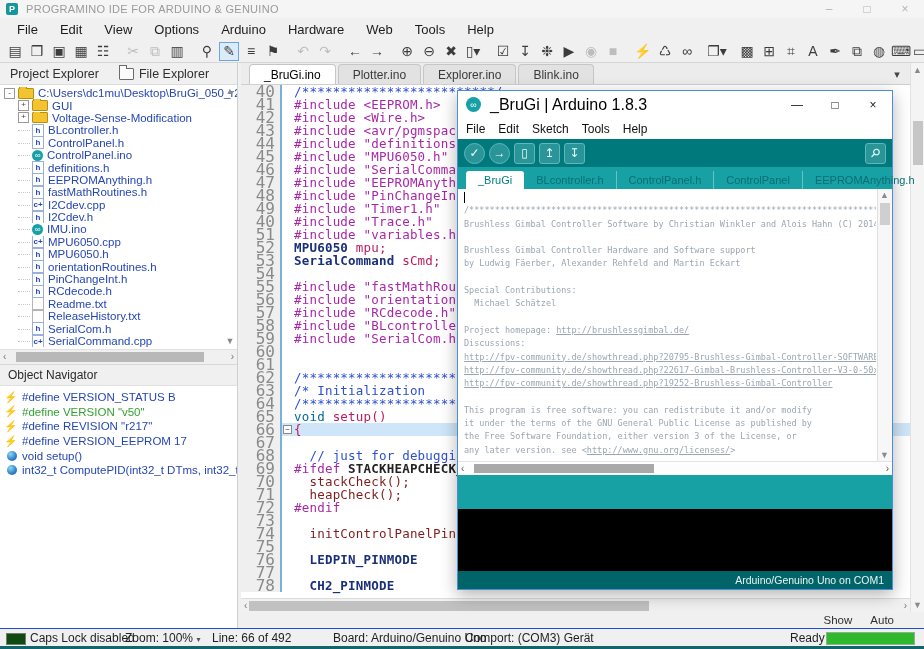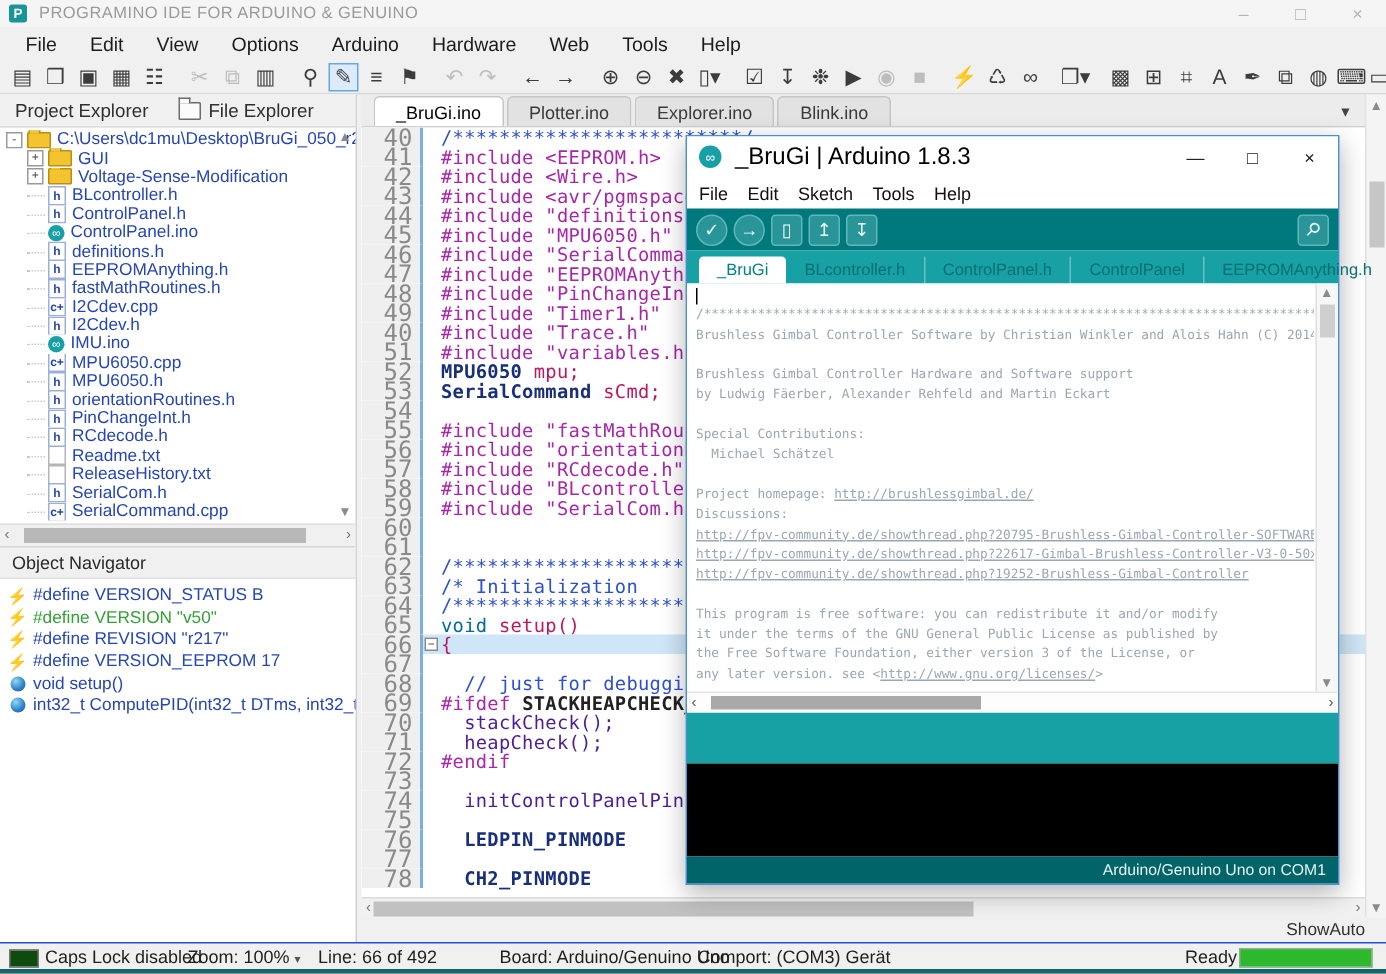--- a/index.html
+++ b/index.html
@@ -64,27 +64,27 @@
   .code-row{display:flex;height:13px;white-space:pre;}
   .code-row .ln{width:34px;flex:none;background:#efefef;color:#8a8a8a;font-family:"DejaVu Sans Mono",monospace;
                 font-size:16px;line-height:13px;text-align:right;padding-right:5px;}
   .code-row .bluebar{width:2px;flex:none;background:#7ab0dc;}
   .code-row .foldcol{width:12px;flex:none;position:relative;}
   .code-row .ct{flex:1;font-family:"DejaVu Sans Mono",monospace;font-size:12.5px;line-height:13px;letter-spacing:.2px;}
   .code-row.cur .ct,.code-row.cur .foldcol{background:var(--c-accent_selection);}
   .fold-box{position:absolute;left:1px;top:2px;width:9px;height:9px;border:1px solid #8a8a8a;background:#fff;
             font-size:8px;line-height:7px;text-align:center;color:#444;box-sizing:border-box;}
   .cmt{color:#2d50d0;} .pp{color:#a827a8;} .kw{color:#0369a1;} .typ{color:#1a2f7a;font-weight:bold;}
-  .fn{color:#4c1d95;} .pln{color:#be185d;} .bold{color:#222;font-weight:bold;}
+  .fn{color:#7f1d1d;} .pln{color:#be185d;} .bold{color:#222;font-weight:bold;}
   .ed-hscroll{position:absolute;left:241px;top:598px;width:669px;height:14px;background:#f1f1f1;border-top:1px solid #dcdcdc;box-sizing:border-box;}
   .ed-hscroll .thumb{position:absolute;left:8px;top:2px;width:400px;height:10px;background:#c1c1c1;}
   .ed-vscroll{position:absolute;left:910px;top:63px;width:14px;height:549px;background:#f4f4f4;border-left:1px solid #e2e2e2;box-sizing:border-box;}
   .ed-vscroll .thumb{position:absolute;left:2px;top:58px;width:10px;height:44px;background:#c6c6c6;}
   .vs-arr{position:absolute;left:0;width:13px;text-align:center;color:#8a8a8a;font-size:9px;}
-  .bottom-row{position:absolute;left:241px;top:612px;width:683px;height:16px;background:#f0f0f0;display:flex;justify-content:flex-end;align-items:center;padding-right:14px;box-sizing:border-box;font-size:11.5px;color:#2f2f2f;}
+  .bottom-row{position:absolute;left:241px;top:612px;width:683px;height:16px;background:#f0f0f0;display:flex;justify-content:flex-end;align-items:center;gap:18px;padding-right:30px;box-sizing:border-box;font-size:11.5px;color:#2f2f2f;}
   
   .statusbar{position:absolute;left:0;top:628px;width:924px;height:18px;background:#f0f0f0;border-top:1px solid #1d4ed8;box-sizing:border-box;font-size:12px;color:#1f1f1f;}
   .sb{position:absolute;top:2px;}
   .caps-ind{position:absolute;left:6px;top:4px;width:18px;height:10px;background:var(--c-caps_green);border:1px solid #777;}
   .ready-bar{position:absolute;left:826px;top:3px;width:87px;height:11px;background:var(--c-ready_green);border:1px solid #8fae8f;}
   .teal-strip{position:absolute;left:0;top:646px;width:924px;height:3px;background:#11656b;}
   .drop-caret{font-size:8px;color:#555;}
   
   .ard{position:absolute;left:457px;top:90px;width:436px;height:500px;background:#fff;border:1px solid var(--c-window_border);
        box-shadow:0 5px 16px rgba(0,0,0,.3);box-sizing:border-box;z-index:10;}

